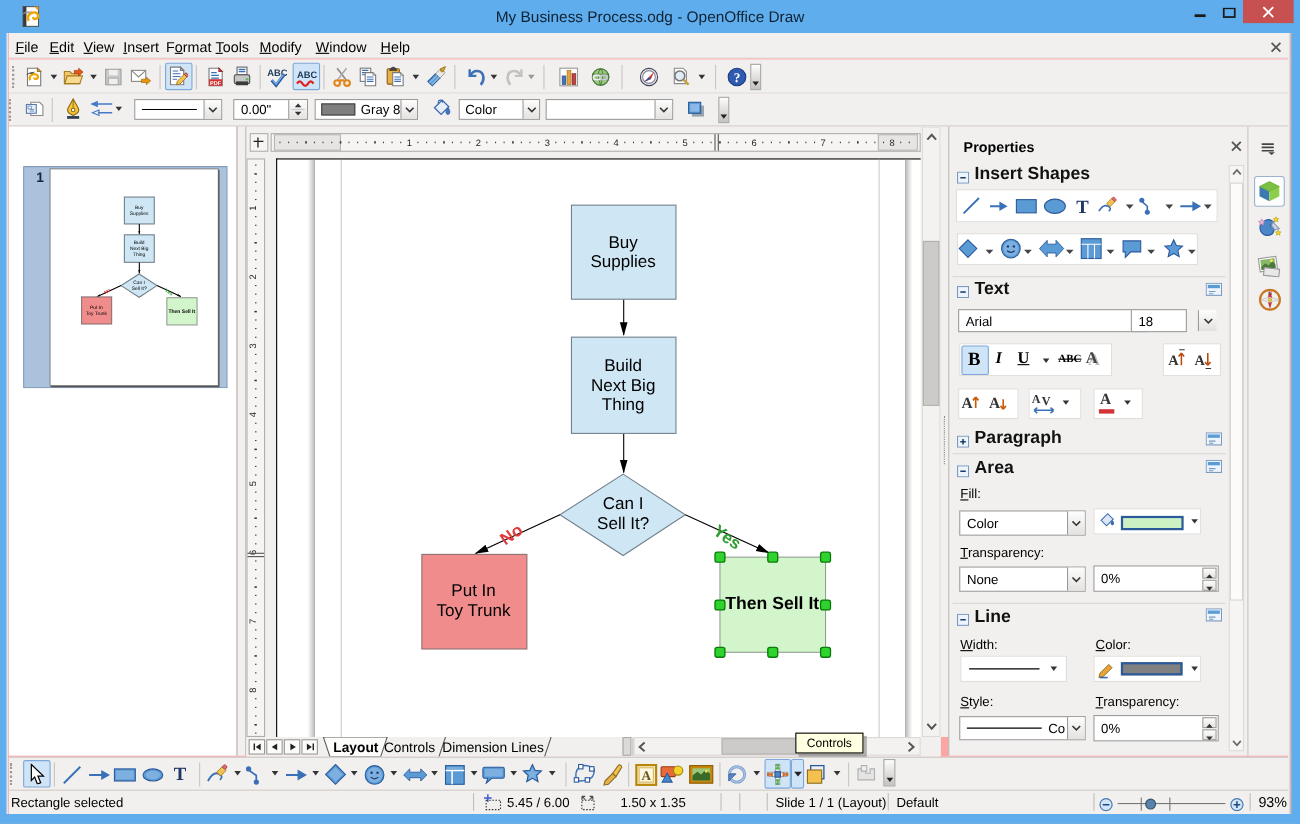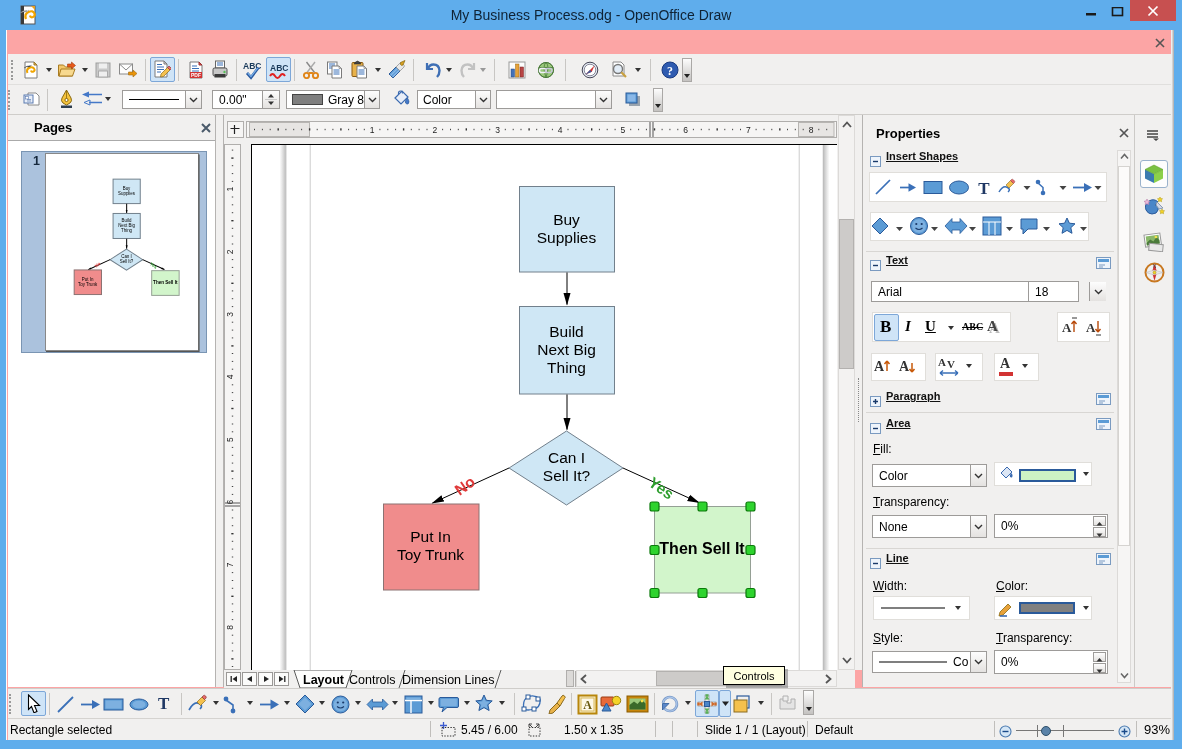--- a/index.html
+++ b/index.html
@@ -44,21 +44,21 @@
 #vscroll { left:838px; top:115px; width:17px; height:555px; background:#f0efee; }
 #hscrollrow { left:224px; top:670px; width:631px; height:17px; background:#f0efee; }
 
 #proppanel { left:862px; top:115px; width:272px; height:572px; background:#f1f0ef; border-left:1px solid #b5b3b1; }
 #sidebarrail { left:1134px; top:115px; width:37px; height:572px; background:#f1f0ef; border-left:1px solid #cccac7; }
 
 #bottombar { left:8px; top:688px; width:1163px; height:30px; background:#f1f0ef; border-top:1px solid #cfcdca; }
 
 #statusbar { left:8px; top:718px; width:1163px; height:22px; background:#f1f0ef; border-top:1px solid #d5d3d0; }
 .ssep { position:absolute; top:3px; width:1px; height:16px; background:#c0bebb; }
-.seclbl { font-weight:bold; font-size:11px; color:#111; white-space:nowrap;text-decoration:underline; }
+.seclbl { font-weight:bold; font-size:16px; color:#111; white-space:nowrap; }
 .abs span, .abs { white-space:nowrap; }
 .u1 { text-decoration:underline; }
 </style>
 </head>
 <body>
 <div id="win">
 
   <div class="abs" id="titlebar">
     <div class="abs title">My Business Process.odg - OpenOffice Draw</div>
   </div>
@@ -78,20 +78,31 @@
   <svg class="abs" style="left:1082px;top:7px" width="44" height="12">
     <rect x="4" y="6" width="10" height="2.5" fill="#1a1a1a"></rect>
     <rect x="30.5" y="0.5" width="10" height="8" fill="none" stroke="#1a1a1a" stroke-width="1.6"></rect>
   </svg>
   <div class="abs tbtn" id="btn-close">
     <svg width="12" height="12" viewBox="0 0 12 12">
         <path d="M1.5 1.5 L10.5 10.5 M10.5 1.5 L1.5 10.5" stroke="#fff" stroke-width="1.7"></path>
       </svg>
   </div>
 
+  <div class="abs" id="menubar">
+    <span class="abs mi" style="left:6px"><u>F</u>ile</span>
+    <span class="abs mi" style="left:37px"><u>E</u>dit</span>
+    <span class="abs mi" style="left:68px"><u>V</u>iew</span>
+    <span class="abs mi" style="left:104px"><u>I</u>nsert</span>
+    <span class="abs mi" style="left:143px">F<u>o</u>rmat</span>
+    <span class="abs mi" style="left:188px"><u>T</u>ools</span>
+    <span class="abs mi" style="left:228px"><u>M</u>odify</span>
+    <span class="abs mi" style="left:279px"><u>W</u>indow</span>
+    <span class="abs mi" style="left:338px"><u>H</u>elp</span>
+  </div>
 
   <svg class="abs" style="left:1154px;top:37px" width="12" height="12" viewBox="0 0 12 12">
       <path d="M2 2 L10 10 M10 2 L2 10" stroke="#555" stroke-width="1.6"></path>
     </svg>
 
   <div class="abs tb" id="toolbar1"></div>
   <div class="abs" style="left:0;top:0;width:0;height:0">
     <div class="abs grip" style="left:11px;top:60px;height:20px"></div>
     <svg class="abs" style="left:22px;top:61px" width="18" height="18" viewBox="0 0 18 18">
       <path d="M3 1 H12 L15 4 V17 H3 Z" fill="#fff" stroke="#7a7a7a"></path>
@@ -314,26 +325,20 @@
       <rect x="2" y="2" width="11" height="10" fill="#5b9bd5" stroke="#2a5a9a"></rect>
       <rect x="3.5" y="3.5" width="8" height="7" fill="#8ab8e8"></rect>
     </svg>
     <div class="abs" style="left:653px;top:88px;width:10px;height:24px;background:linear-gradient(#fdfdfd,#c4c2c0);border:1px solid #aaa8a6"></div>
     <svg class="abs" style="left:654px;top:102px" width="8" height="8" viewBox="0 0 8 8">
         <path d="M1 2 l3 4 3-4 z" fill="#222"></path>
       </svg>
   </div>
 
   <div class="abs" id="pagespanel"></div>
-  <div class="abs" id="pageshdr">
-    <span style="position:absolute;left:26px;top:5px;font-weight:bold;font-size:13px">Pages</span>
-    <svg class="abs" style="left:192px;top:7px" width="12" height="12" viewBox="0 0 12 12">
-        <path d="M2 2 L10 10 M10 2 L2 10" stroke="#4a5a6a" stroke-width="2"></path>
-      </svg>
-  </div>
   <div class="abs" id="pp-sep"></div>
   <svg class="abs" style="left:21px;top:151px" width="186" height="202" viewBox="21 151 186 202">
     <rect x="21.5" y="151.5" width="185" height="201" fill="#abc2dd" stroke="#7a95b3"></rect>
     <rect x="45.5" y="153.5" width="153" height="197" fill="#ffffff" stroke="#888"></rect>
     <path d="M199 154.5 V351.5 H46" fill="none" stroke="#555" stroke-width="1.2"></path>
     <text x="33" y="165" font-size="12.5" fill="#16283c" font-family="Liberation Sans" font-weight="bold">1</text>
     <use href="#fc" transform="translate(-35.5,125.8) scale(0.286)" stroke-width="3.5"></use>
   </svg>
 
   <div class="abs" id="canvaszone"></div>

